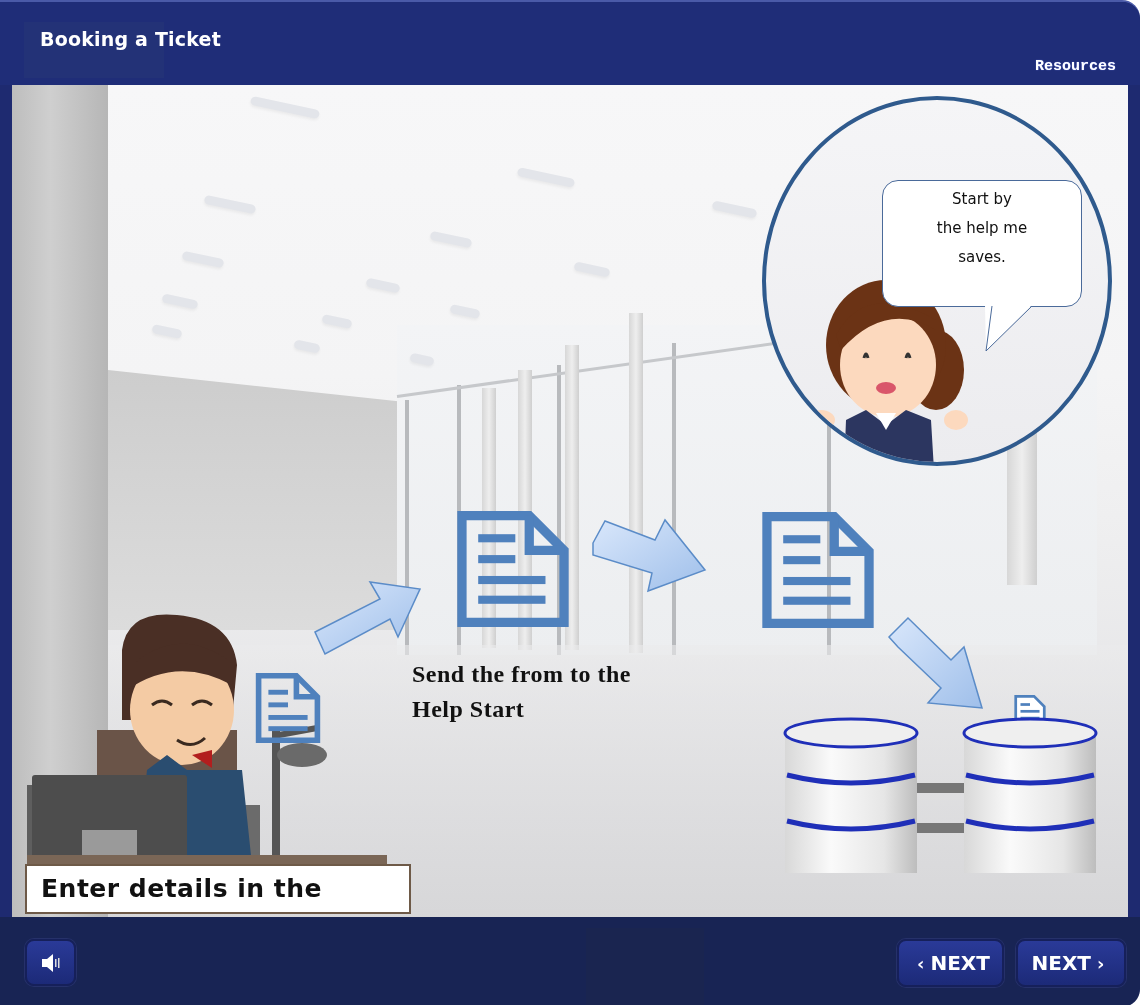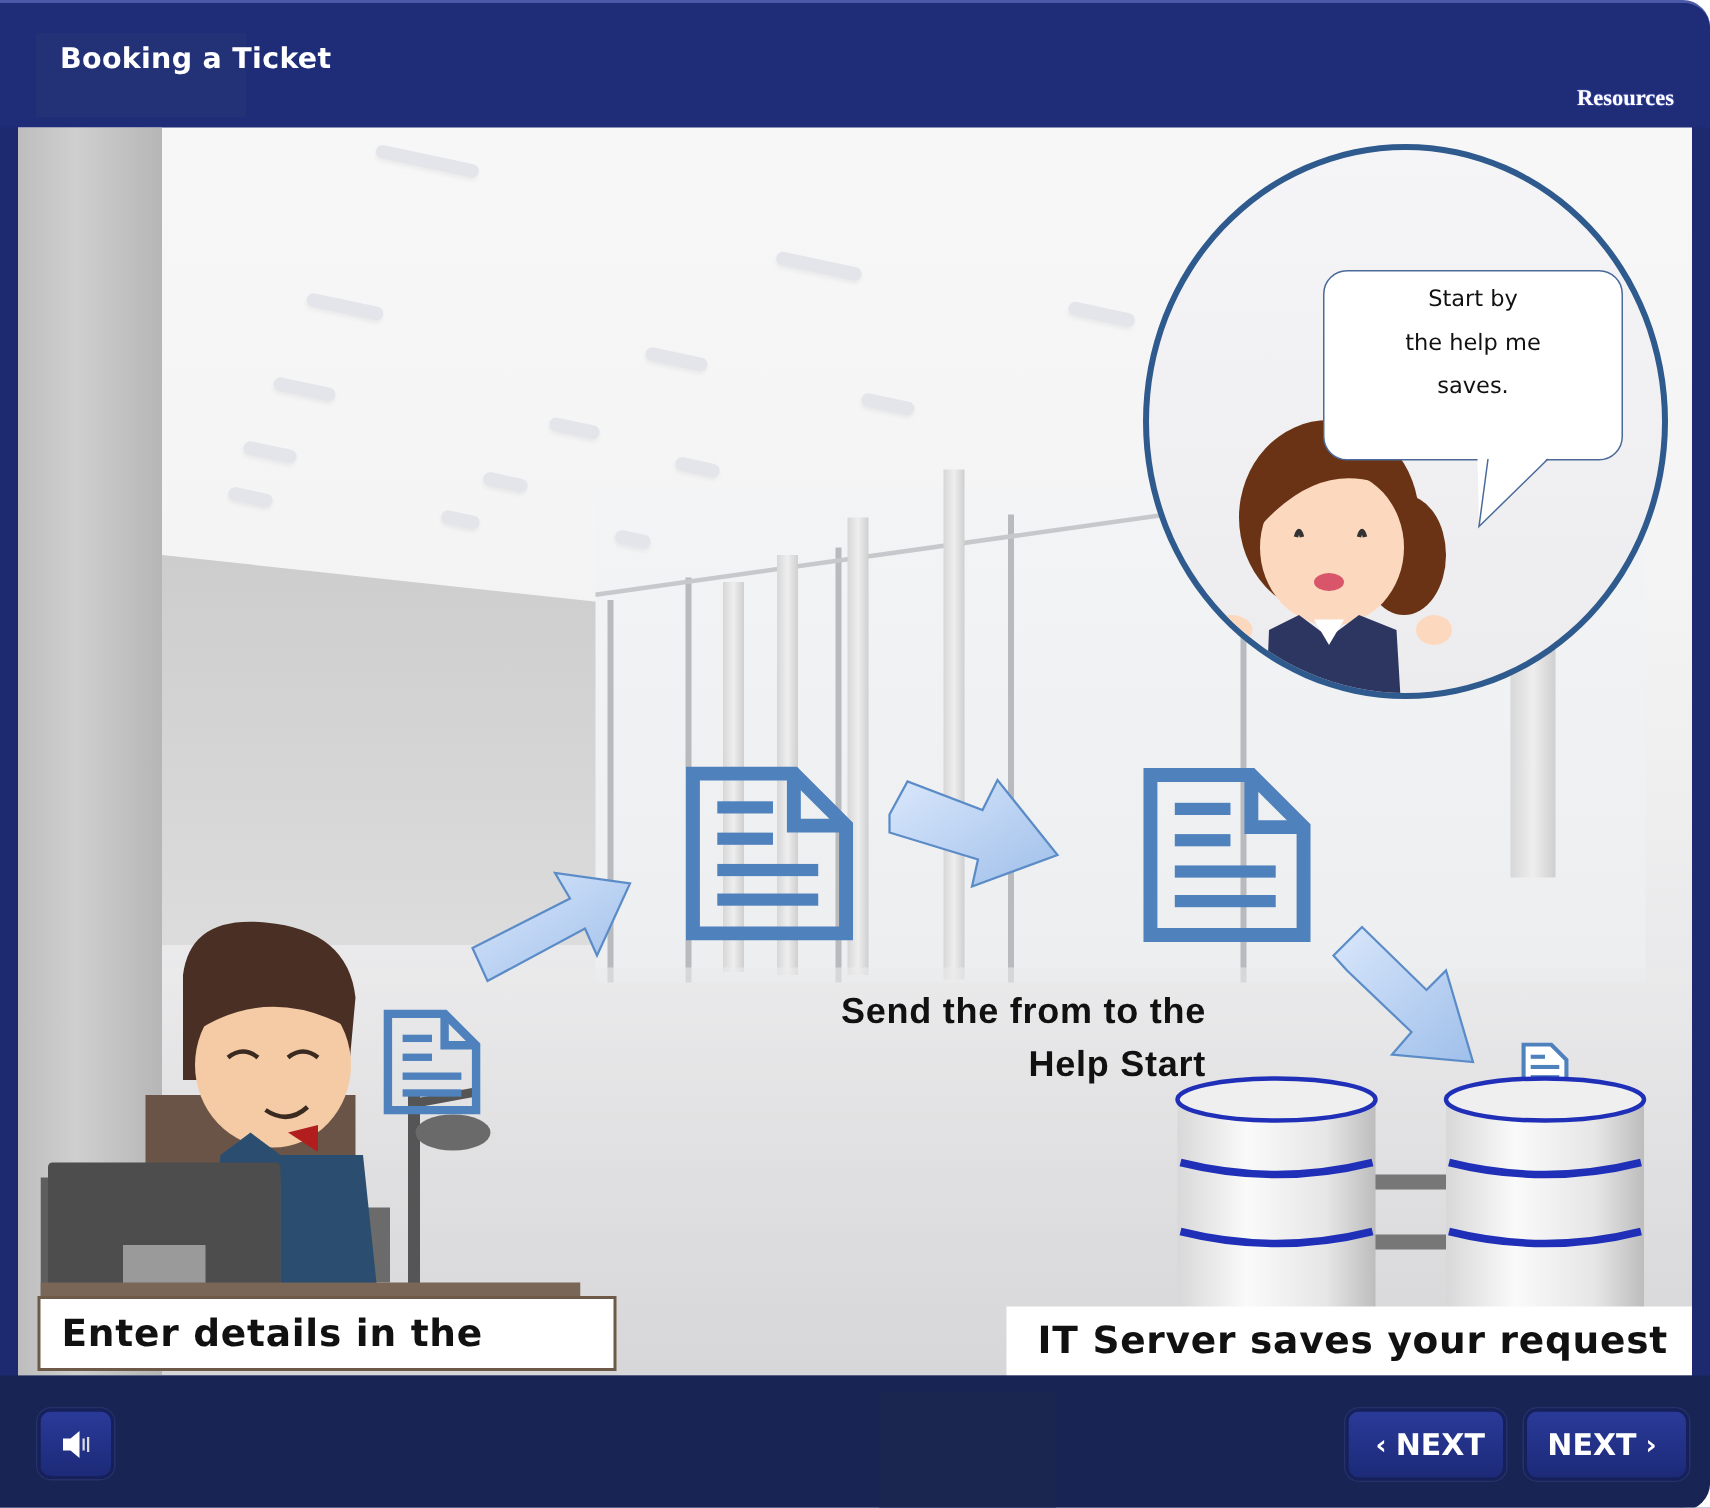--- a/index.html
+++ b/index.html
@@ -16,21 +16,21 @@
   .title-box {
     position: absolute; left: 24px; top: 20px; width: 140px; height: 56px;
     background: #233277;
   }
   .title {
     position: absolute; left: 40px; top: 26px; color: #ffffff;
     font-family: "DejaVu Sans", sans-serif; font-weight: bold; font-size: 19px; letter-spacing: 0.2px;
   }
   .resources {
     position: absolute; right: 24px; top: 56px; color: #ffffff;
-    font-family: Liberation Serif, serif; font-weight: bold; font-size: 15px;
+    font-family: Liberation Mono, monospace; font-weight: bold; font-size: 15px;
     text-shadow: 0 0 1px #8090ff; cursor: pointer;
   }
 
   .stage {
     position: absolute; left: 12px; top: 83px; width: 1116px; height: 832px;
     overflow: hidden;
     background: linear-gradient(180deg, #f7f7f8 0%, #f4f4f5 35%, #eeeeef 55%, #e6e6e8 75%, #dedee0 100%);
   }
   
   .pillar-left { position: absolute; left: 0; top: 0; width: 96px; height: 832px;
@@ -45,22 +45,22 @@
   .floor { position: absolute; left: 0; top: 560px; width: 1116px; height: 272px;
     background: linear-gradient(180deg, rgba(235,235,236,0.6), rgba(214,214,216,0.9)); }
 
   
   .arrow { position: absolute; }
 
   
   .doc { position: absolute; }
 
   .caption-mid {
-    position: absolute; left: 400px; top: 572px; width: 392px; text-align: right;
-    font-family: Liberation Sans, sans-serif; font-weight: bold; font-size: 24px; line-height: 35px; color: #111;
+    position: absolute; left: 400px; top: 572px; width: 392px; text-align: left;
+    font-family: Liberation Serif, serif; font-weight: bold; font-size: 24px; line-height: 35px; color: #111;
     letter-spacing: 0.5px;
   }
   .label-box {
     position: absolute; background: #ffffff; color: #111;
     font-family: "DejaVu Sans", sans-serif; font-weight: bold; font-size: 25px; letter-spacing: 0.5px;
     padding: 0 14px; line-height: 46px; height: 46px;
   }
   .label-left { left: 15px; top: 781px; width: 382px; box-shadow: 0 0 0 2px #6e5a48; }
   .label-right { left: 659px; top: 786px; width: 457px; text-align: right; padding-right: 16px; }
 
@@ -231,21 +231,20 @@
         <path d="M184 108 Q248 124 312 108" stroke="#1f2fb8" stroke-width="5" fill="none"></path>
       </g>
     </svg>
 
     <div class="caption-mid">
       <div>Send the from to the</div>
       <div>Help Start</div>
     </div>
 
     <div class="label-box label-left">Enter details in the form</div>
-    <div class="label-box label-right">IT Server saves your request</div>
 
     <div class="circle">
       <svg style="position:absolute;left:40px;top:150px" width="170" height="220" viewBox="0 0 170 220">
         <ellipse cx="130" cy="120" rx="28" ry="40" fill="#6b3315"></ellipse>
         <ellipse cx="80" cy="95" rx="60" ry="65" fill="#6b3315"></ellipse>
         <ellipse cx="82" cy="115" rx="48" ry="52" fill="#fcd9be"></ellipse>
         <path d="M30 85 Q60 30 130 70 L130 80 Q80 50 35 100 Z" fill="#6b3315"></path>
         <path d="M58 108 Q60 100 62 108 M100 108 Q102 100 104 108" stroke="#333" stroke-width="3" fill="none"></path>
         <ellipse cx="80" cy="138" rx="10" ry="6" fill="#d9566a"></ellipse>
         <path d="M40 170 L60 160 L80 175 L100 160 L125 170 L128 220 L38 220 Z" fill="#2c3660"></path>

